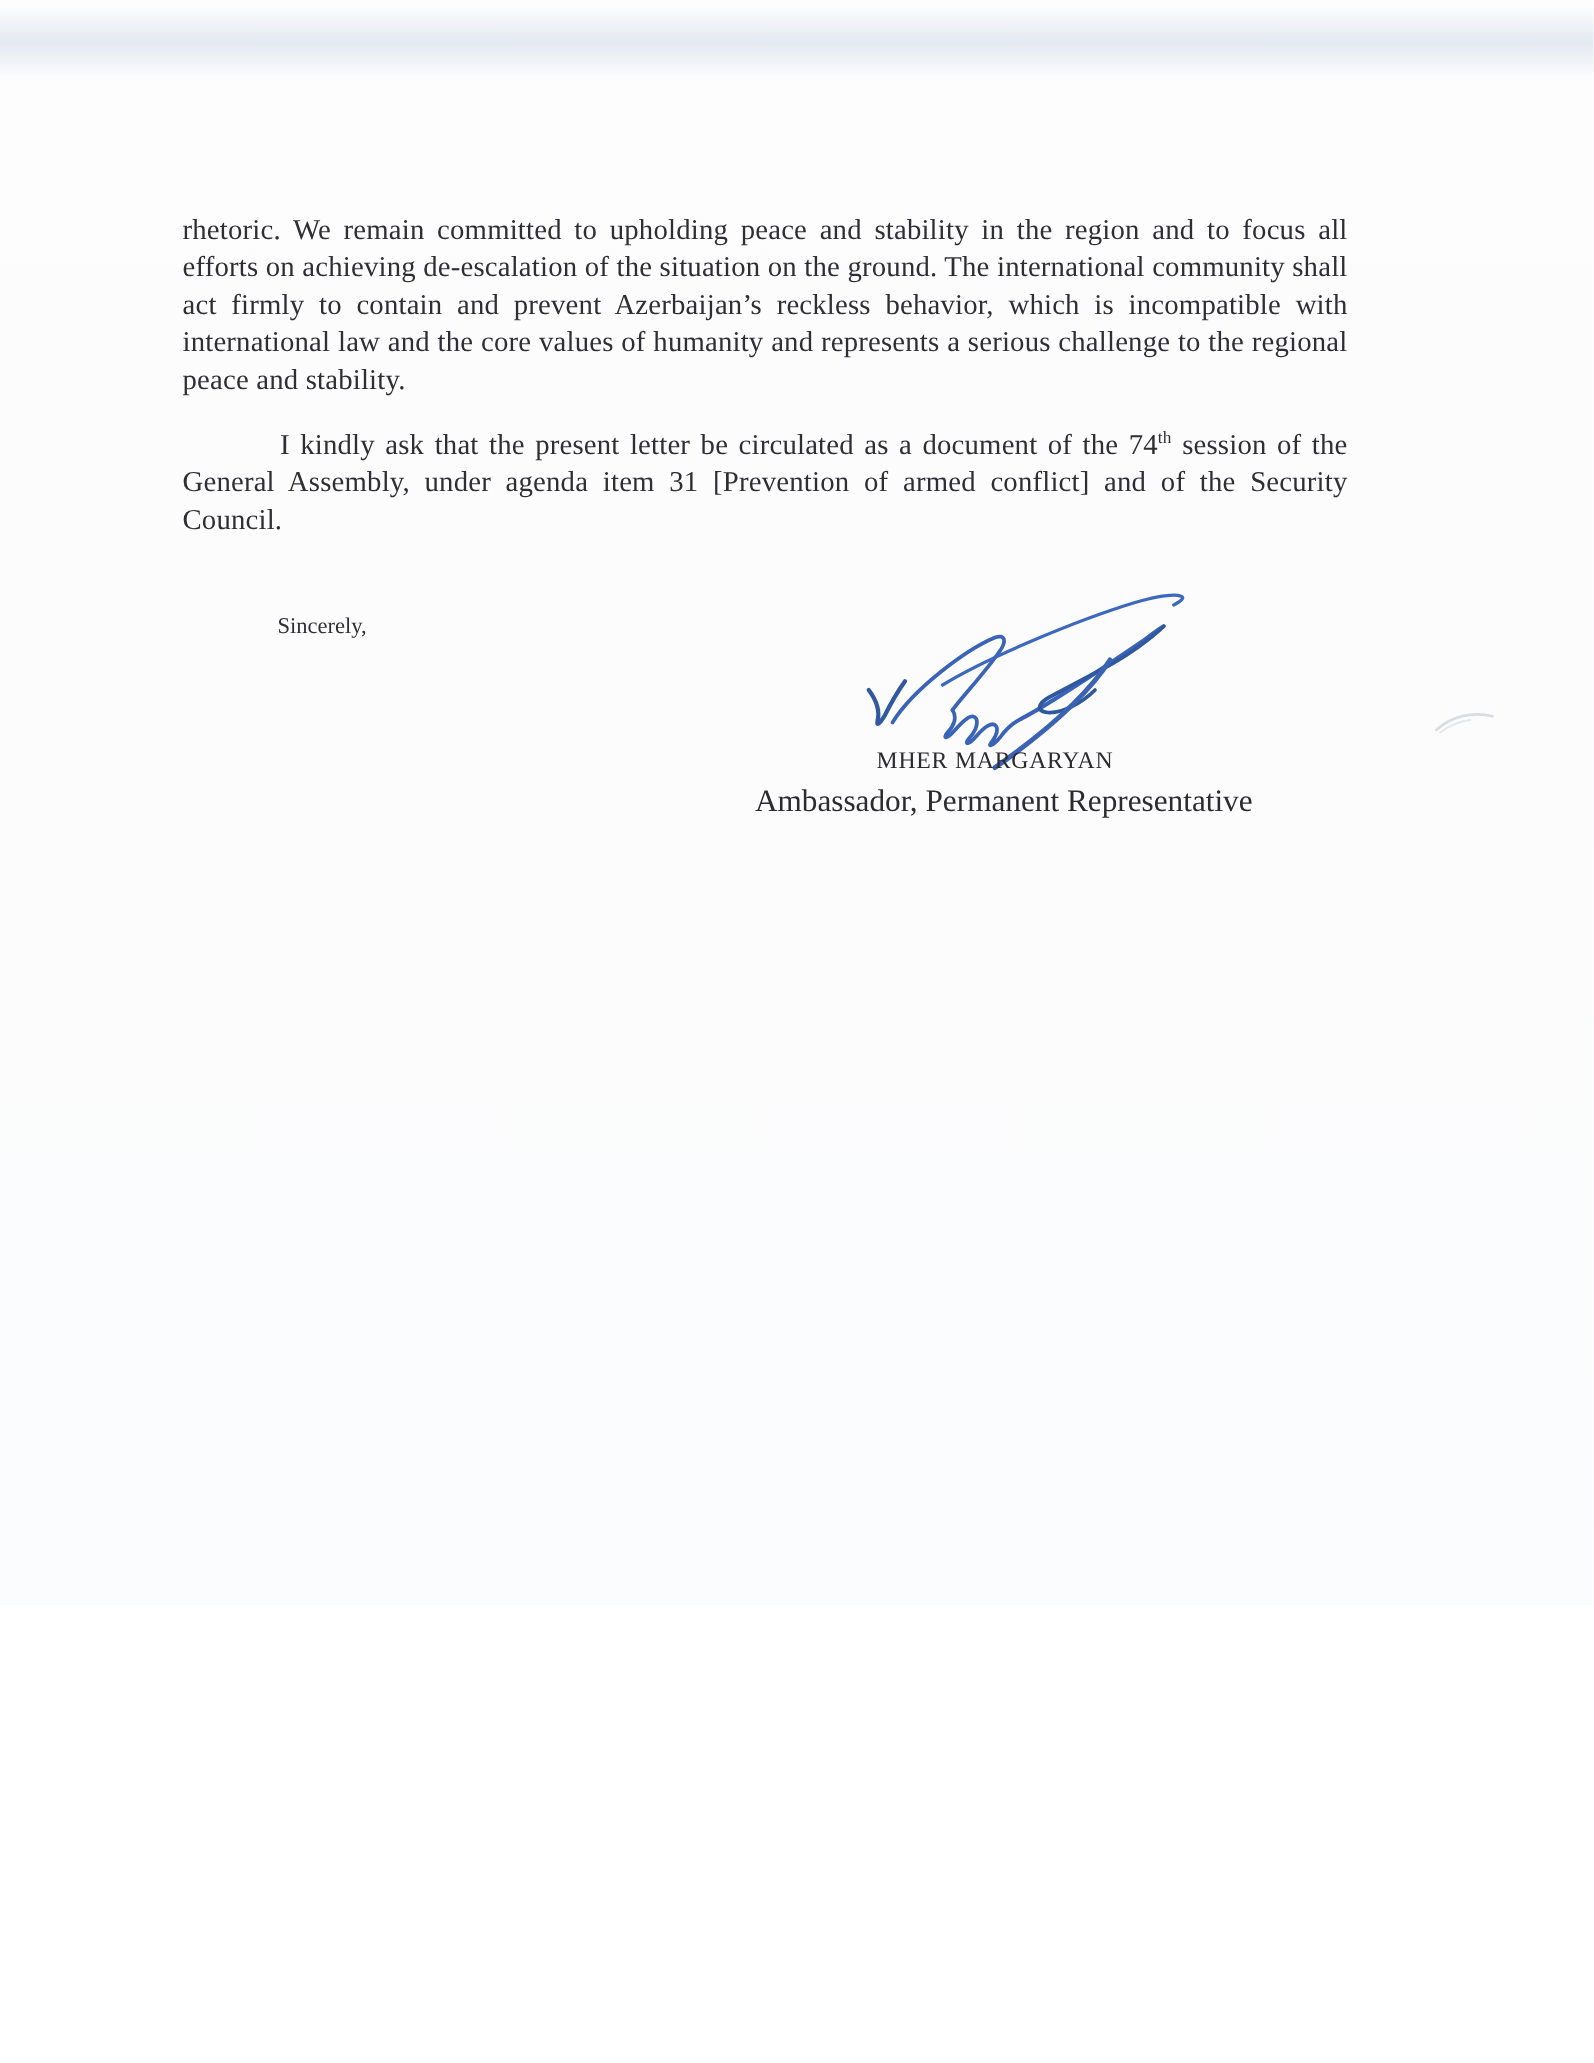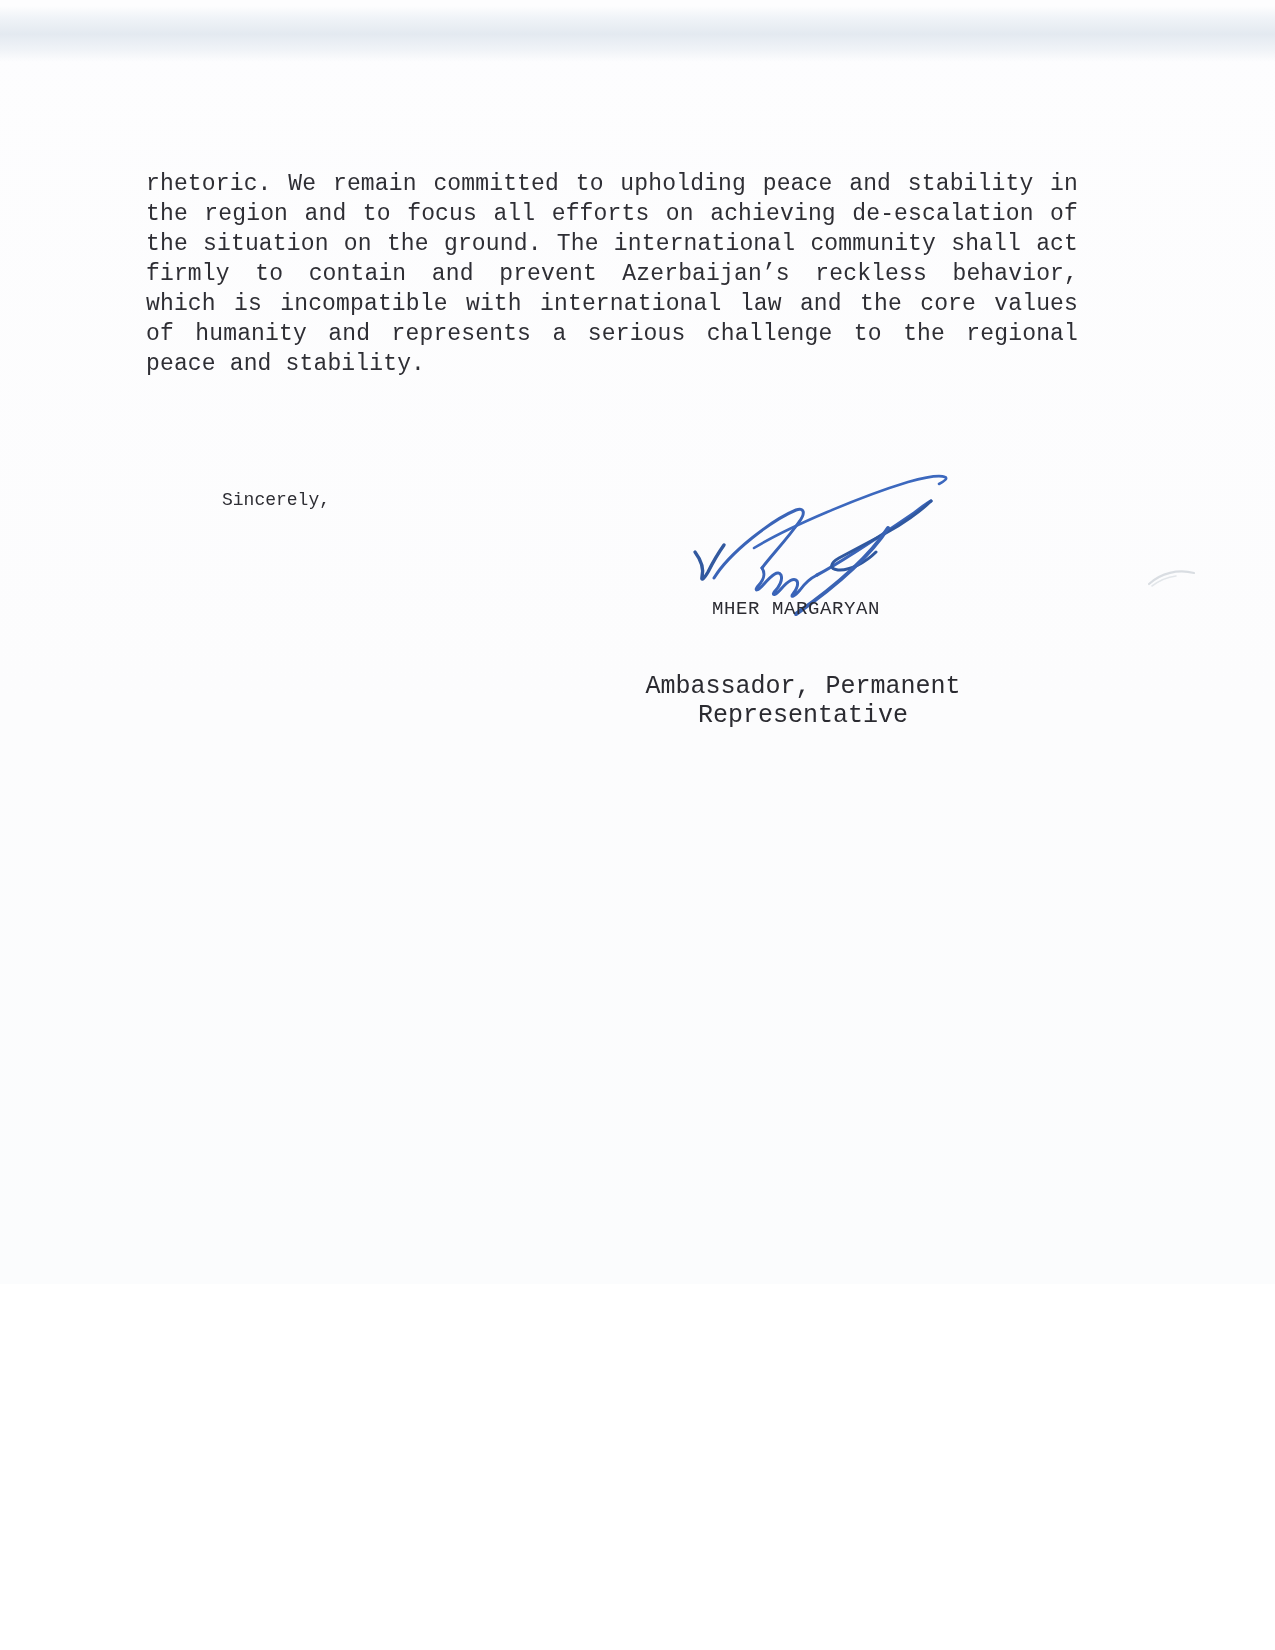--- a/index.html
+++ b/index.html
@@ -5,21 +5,21 @@
   html, body {
     margin: 0;
     padding: 0;
     background: #ffffff;
   }
   .page {
     position: relative;
     width: 1275px;
     height: 1284px;
     background: linear-gradient(180deg, #fdfdfe 0%, #fcfcfd 55%, #fbfcfd 100%);
-    font-family: Liberation Mono, monospace;
+    font-family: Liberation Serif, serif;
     color: #2d2d33;
     overflow: hidden;
   }
   
   .scan-band {
     position: absolute;
     top: 6px;
     left: 0;
     width: 100%;
     height: 56px;
@@ -72,21 +72,20 @@
     color: #2b2b31;
   }
   .sig-title {
     position: absolute;
     left: 602px;
     top: 628px;
     width: 402px;
     text-align: center;
     font-size: 25px;
     color: #2b2b31;
-    margin-top: 44px;
   }
   .page-number {
     position: absolute;
     left: 1098px;
     top: 1521px;
     font-size: 24px;
     color: #37373c;
   }
   .smudge {
     position: absolute;
@@ -99,20 +98,21 @@
 </style>
 </head>
 <body>
 
 <div class="page">
 
   <div class="scan-band"></div>
 
   <p class="body-text para1">rhetoric. We remain committed to upholding peace and stability in the region and to focus all efforts on achieving de-escalation of the situation on the ground. The international community shall act firmly to contain and prevent Azerbaijan’s reckless behavior, which is incompatible with international law and the core values of humanity and represents a serious challenge to the regional peace and stability.</p>
 
+  <p class="body-text para2"><span>I kindly ask that the present letter be circulated as a document of the 74</span><sup>th</sup><span> session of the General Assembly, under agenda item 31 [Prevention of armed conflict] and of the Security Council.</span></p>
 
   <p class="closing">Sincerely,</p>
 
   <svg class="sig-svg" viewBox="0 0 300 152" fill="none" stroke-linecap="round" stroke-linejoin="round">
 
     <path d="M45,84 C51,92 54,101 52,109 C51,113 54,111 58,104 C63,94 69,84 74,77" stroke="#32599f" stroke-width="3.4"></path>
 
     <path d="M64,110 C80,84 122,52 146,42 C154,39 156,45 149,54 C138,70 121,88 112,100" stroke="#3a64b8" stroke-width="3"></path>
 
     <path d="M112,100 C116,106 113,113 108,118 C104,123 107,124 114,116 C122,107 128,102 131,107 C133,112 129,119 125,123 C121,128 125,128 131,121 C138,113 144,109 147,113 C149,117 146,122 143,126 C140,130 144,129 150,122 C155,115 161,110 167,107" stroke="#3a64b8" stroke-width="3"></path>

